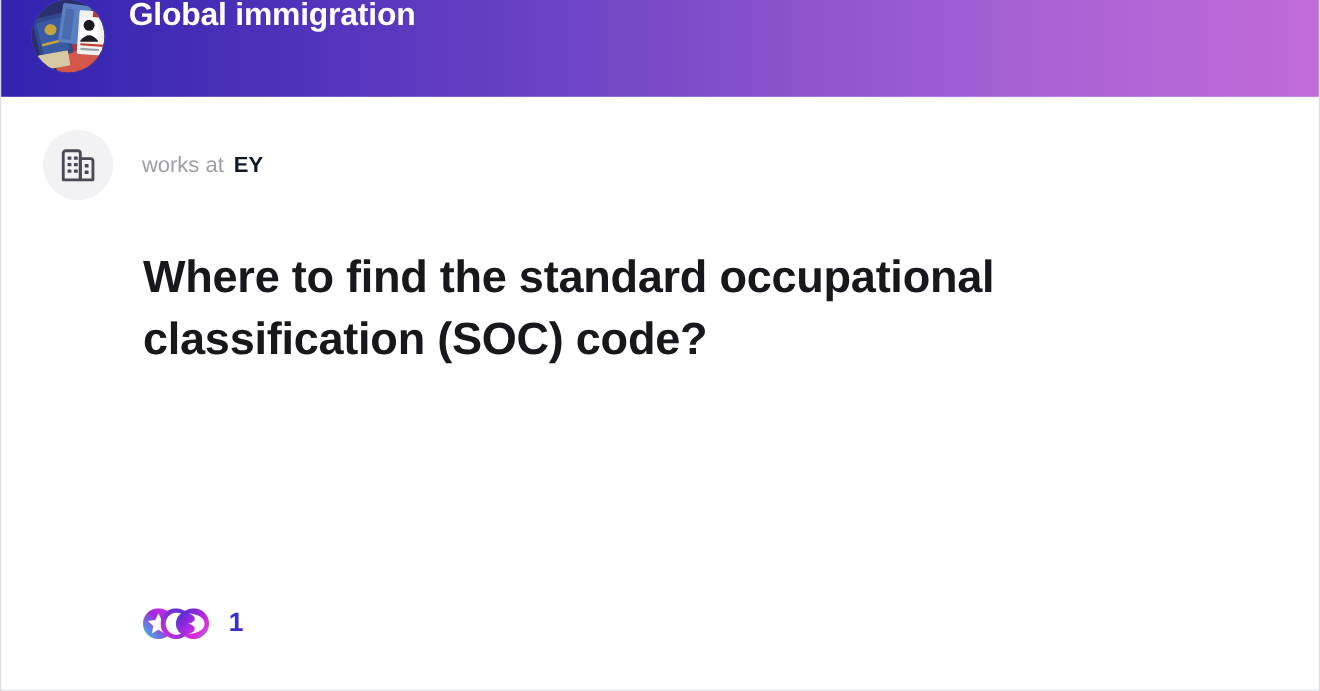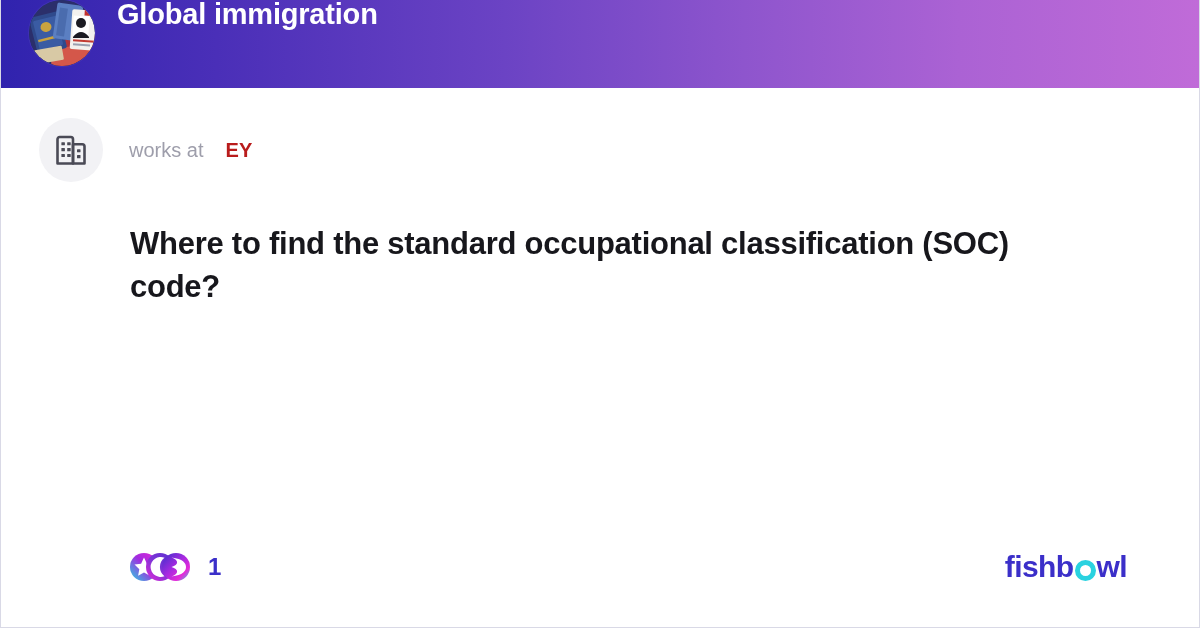--- a/index.html
+++ b/index.html
@@ -87,29 +87,29 @@
     margin-left: 26px;
     font-size: 20px;
     line-height: 1;
     white-space: nowrap;
   }
   .works-at {
     color: #9e9eab;
     font-weight: normal;
   }
   .company {
-    color: #b91c1c;
-    font-weight: bold;
-    margin-left: 22px;
+    color: #0f172a;
+    font-weight: bold;
+    margin-left: 9px;
     letter-spacing: 0.2px;
   }
 
   .question {
     margin: 41px 100px 0 129px;
-    font-size: 31px;
+    font-size: 41px;
     font-weight: bold;
     line-height: 1.38;
     color: #17171c;
     letter-spacing: -0.25px;
   }
 
   
   .footer {
     position: absolute;
     left: 0;
@@ -293,21 +293,16 @@
             </defs>
             <circle cx="14" cy="14" r="14" fill="url(#g3)"></circle>
             <path d="M9.5 4.5 C17 7 17 12 9.5 14 C17 16 17 21 9.5 23.5 C21 22 24 18 24 14 C24 10 21 6 9.5 4.5 Z" fill="#ffffff"></path>
           </svg>
         </div>
 
       </div>
       <div class="reaction-count">1</div>
     </div>
 
-    <div class="brand">
-      <span class="pre">fishb</span>
-      <span class="ring"></span>
-      <span class="post">wl</span>
-    </div>
 
   </div>
 
 </div>
 
 </body></html>

